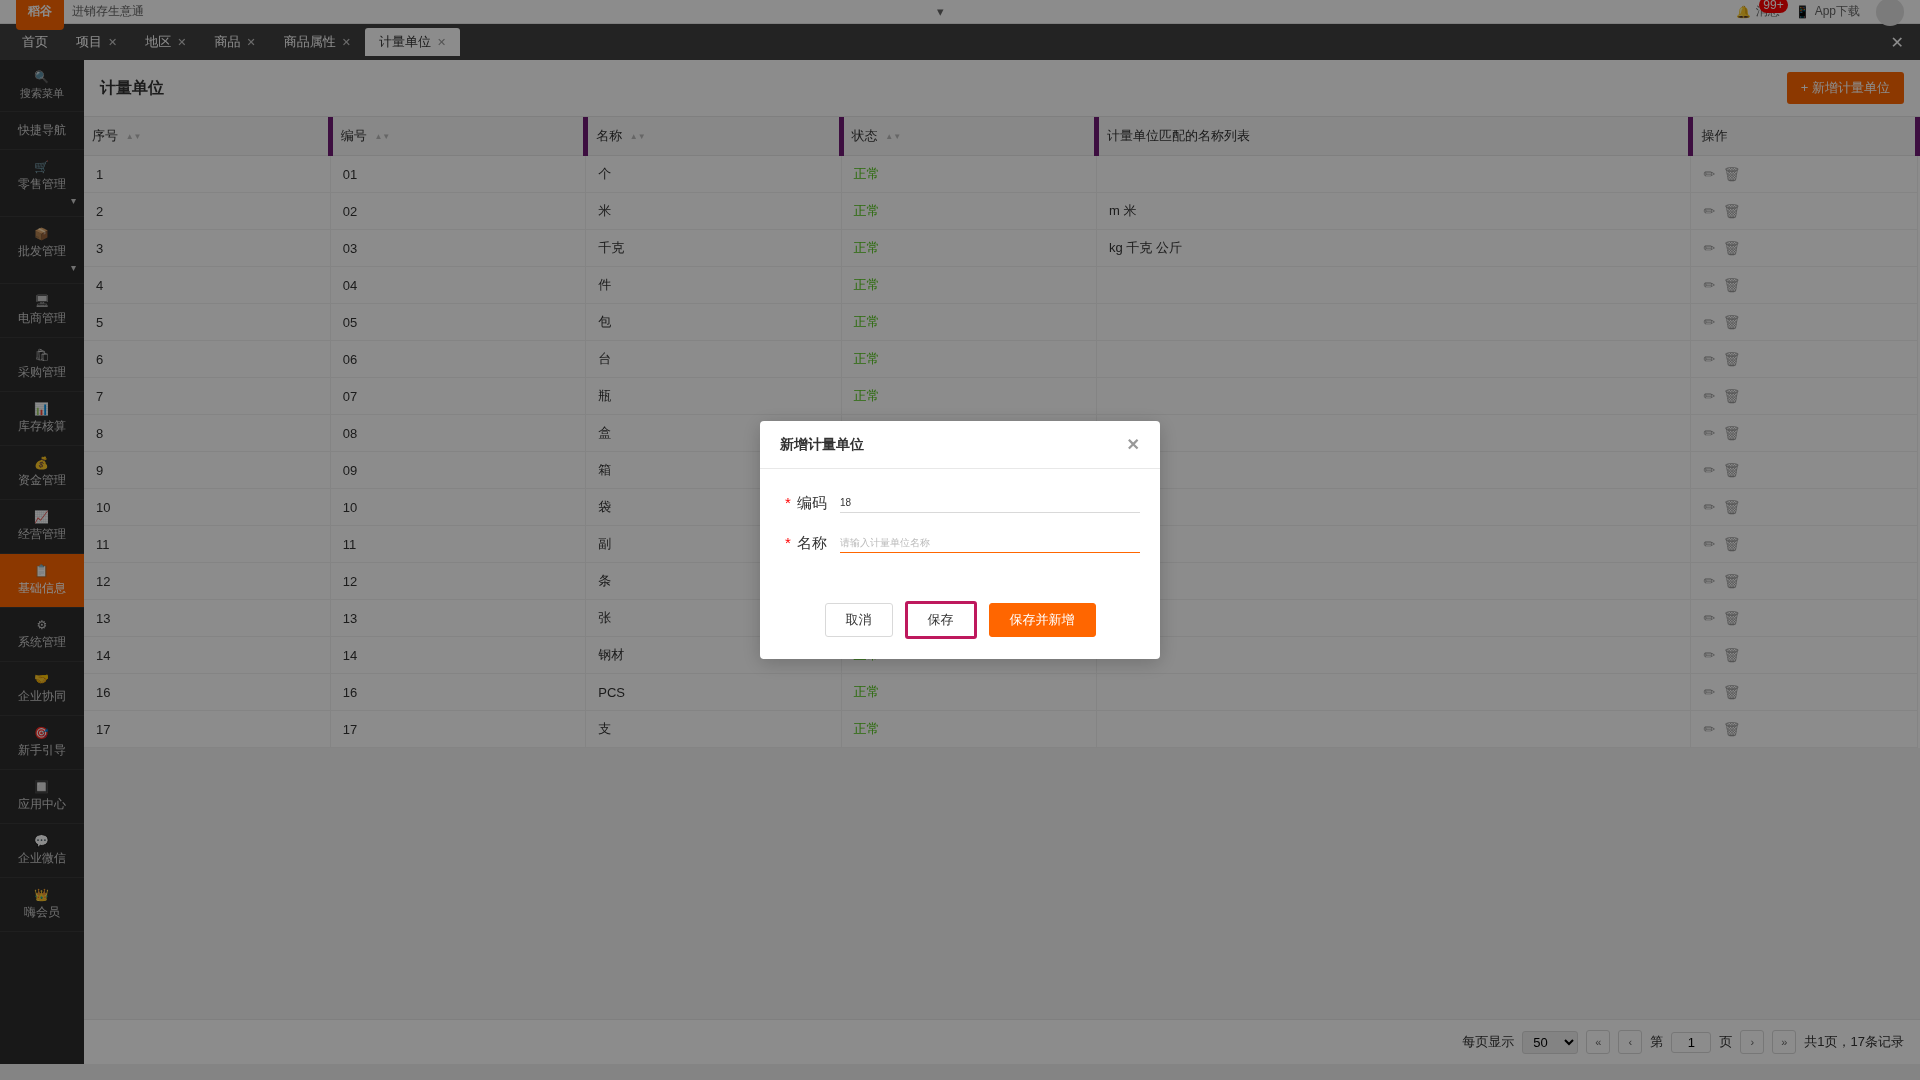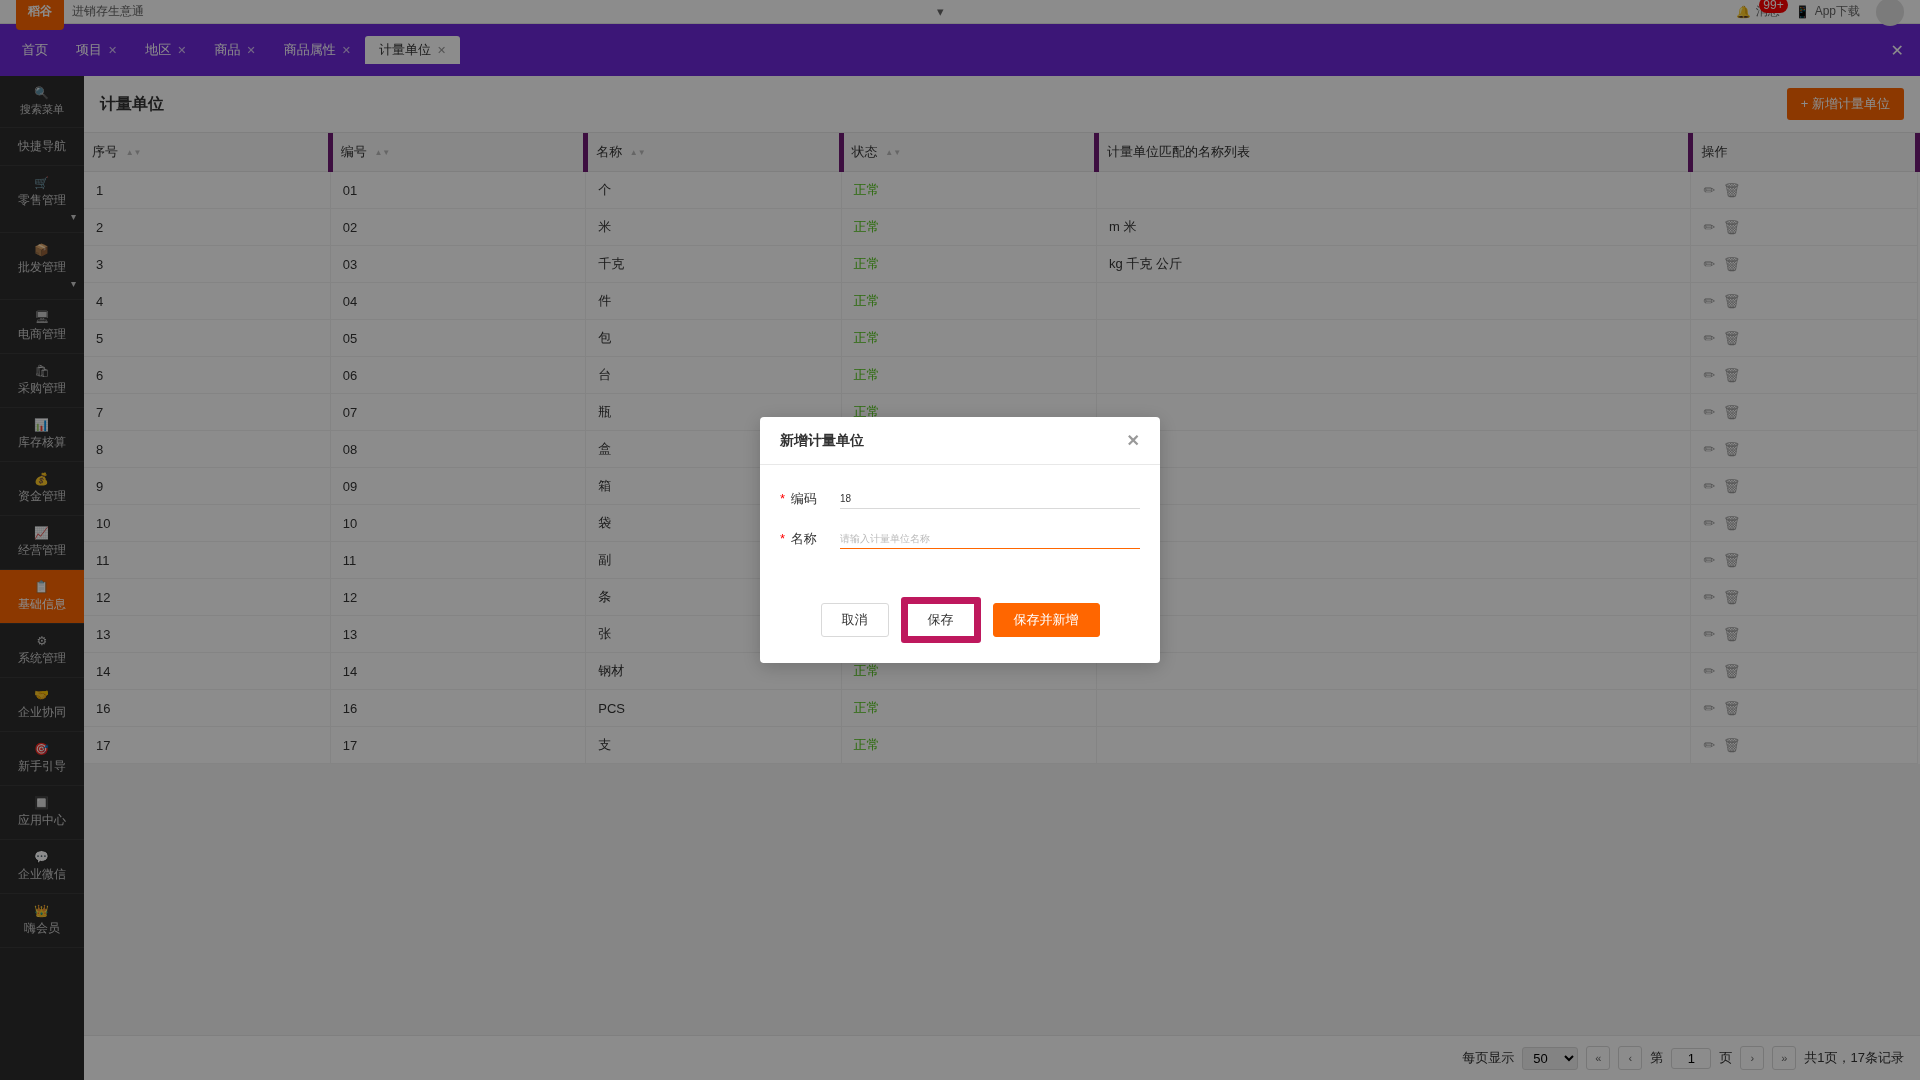--- a/index.html
+++ b/index.html
@@ -65,22 +65,22 @@
     }
     .avatar {
       width: 28px;
       height: 28px;
       background: #e0e0e0;
       border-radius: 50%;
     }
 
     
     .tab-bar {
-      height: 52px;
-      background: #6d28d9;
+      height: 36px;
+      background: #404040;
       display: flex;
       align-items: center;
       padding: 0 8px;
     }
     .tab-item {
       display: flex;
       align-items: center;
       gap: 6px;
       padding: 0 14px;
       height: 28px;
@@ -314,22 +314,22 @@
     .modal-body {
       padding: 24px 20px 16px;
     }
     .form-row {
       display: flex;
       align-items: center;
       margin-bottom: 20px;
     }
     .form-label {
       width: 60px;
-      text-align: left;
-      font-size: 13px;
+      text-align: center;
+      font-size: 15px;
       color: #333;
       padding-right: 8px;
     }
     .form-required {
       color: red;
       margin-right: 2px;
     }
     .form-input {
       flex: 1;
       border: none;
@@ -356,21 +356,21 @@
       padding: 7px 20px;
       border: 1px solid #d9d9d9;
       background: #fff;
       border-radius: 3px;
       font-size: 13px;
       cursor: pointer;
       color: #333;
     }
     .btn-save {
       padding: 7px 20px;
-      border: 7px solid #be185d;
+      border: 3px solid #be185d;
       background: #fff;
       border-radius: 3px;
       font-size: 13px;
       cursor: pointer;
       color: #333;
     }
     .btn-save-new {
       padding: 7px 20px;
       background: #f60;
       border: 1px solid #f60;

